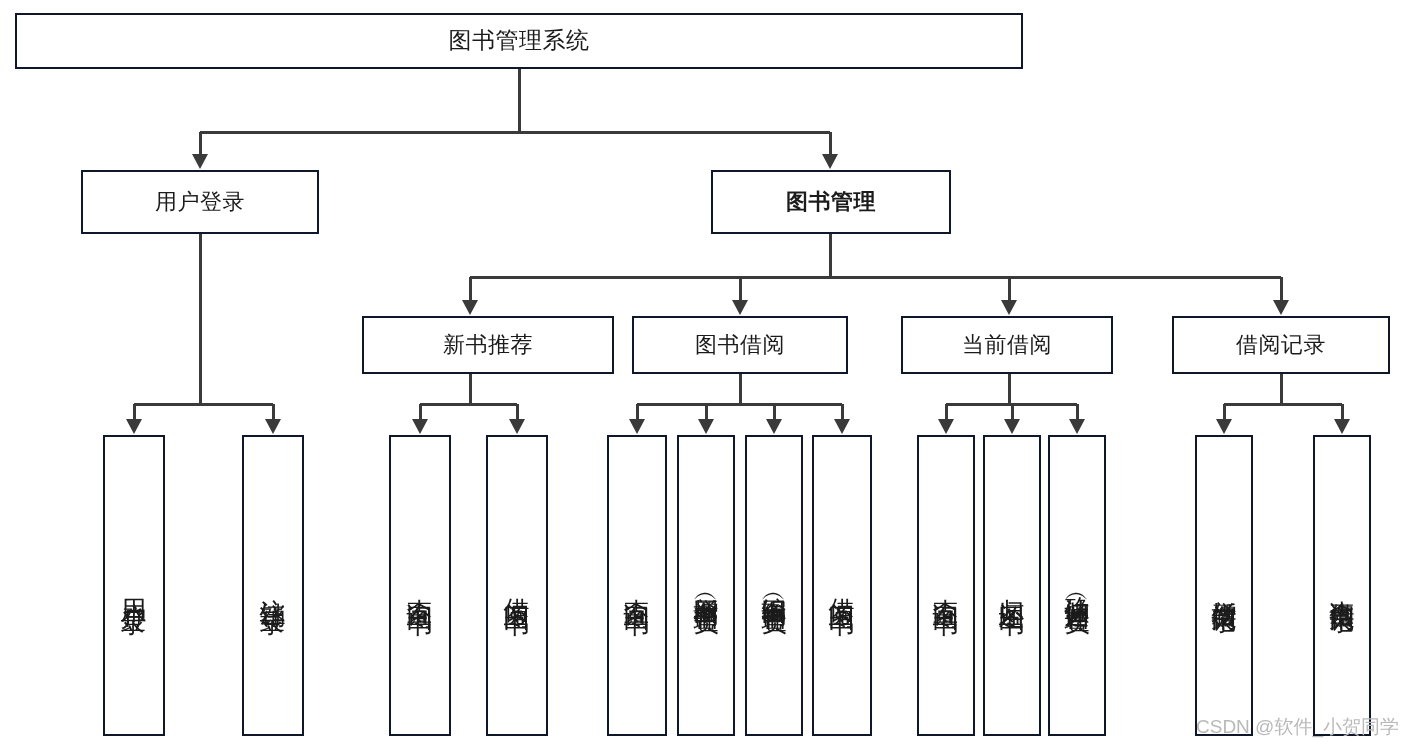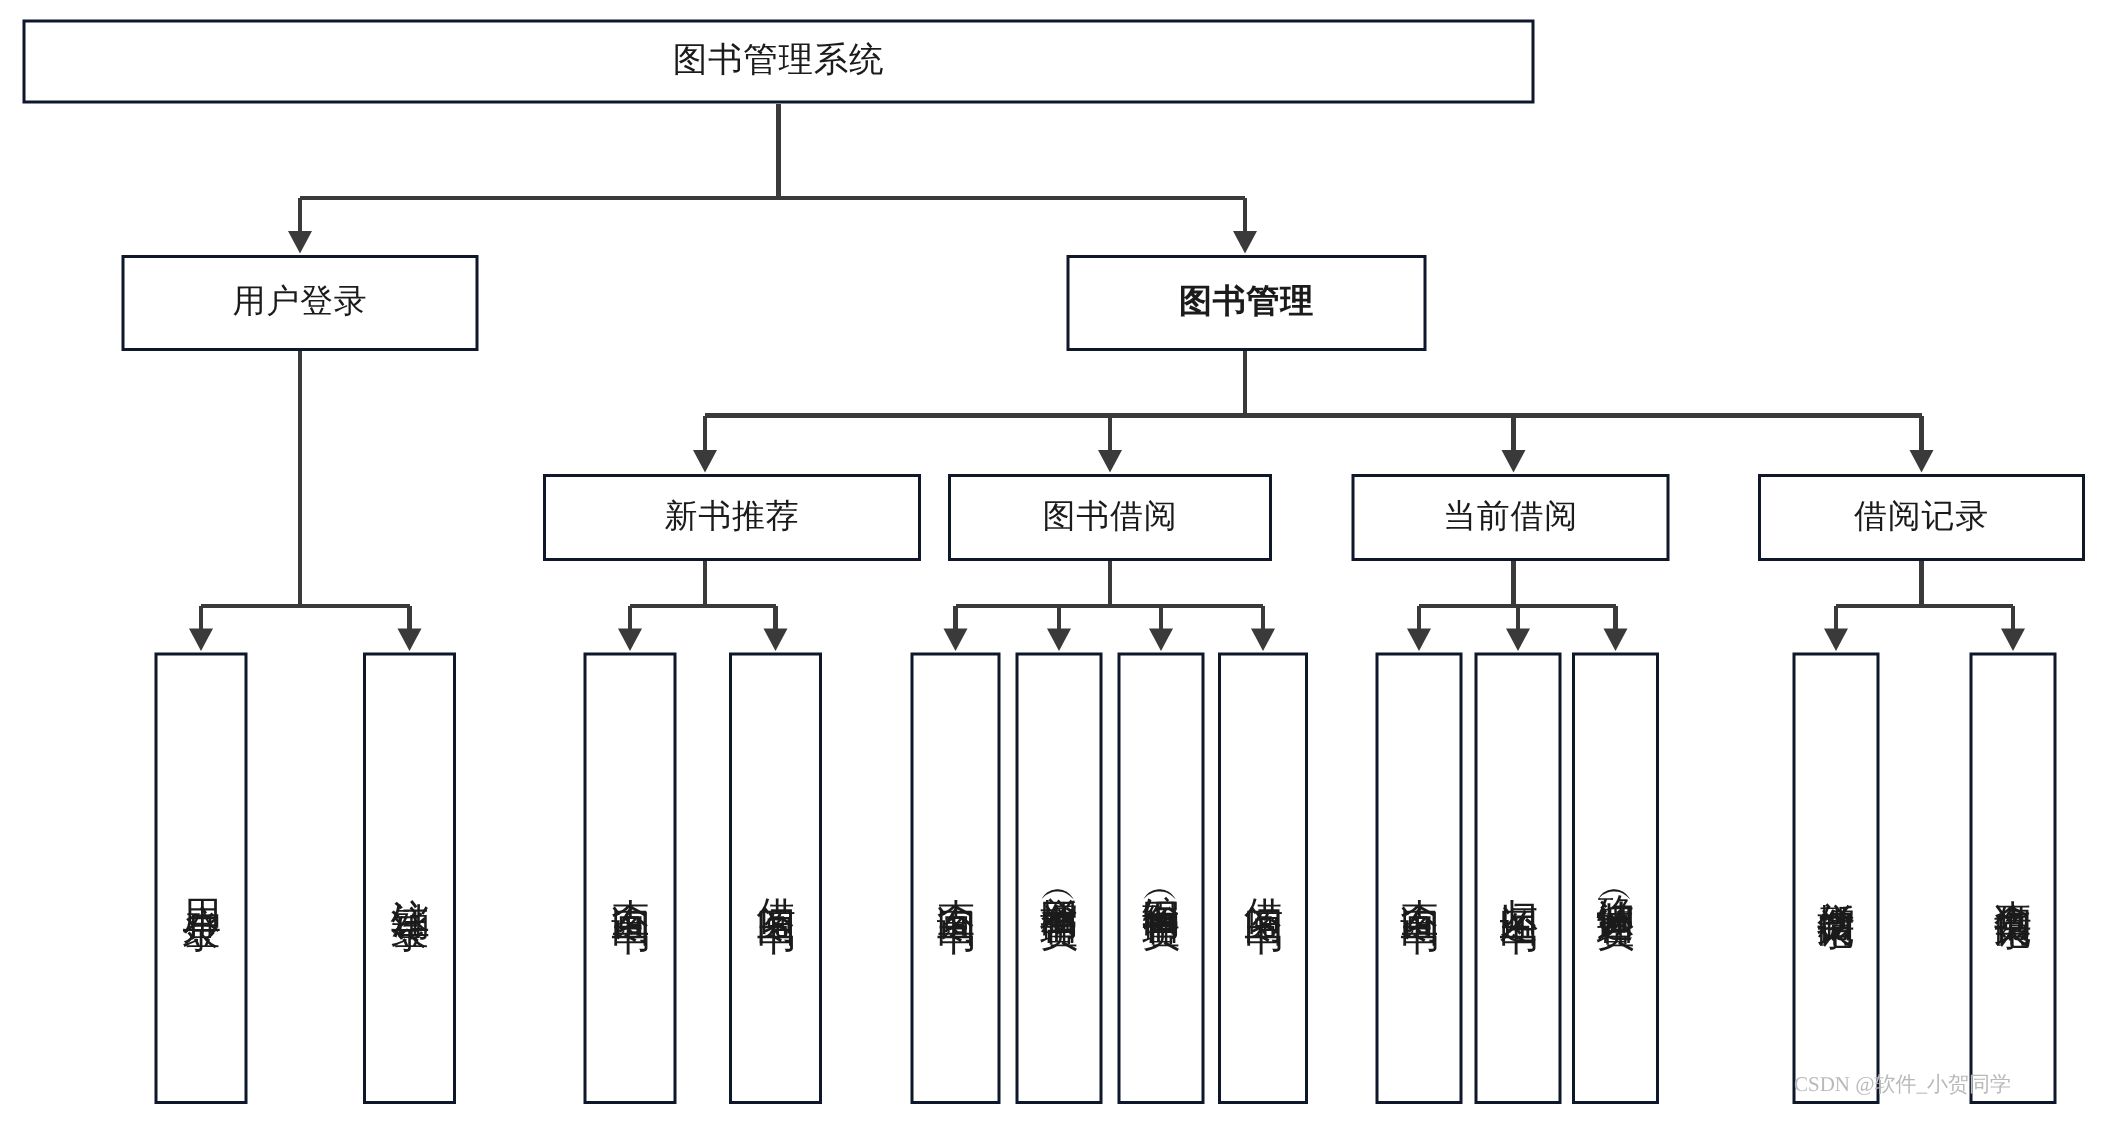--- a/index.html
+++ b/index.html
@@ -44,24 +44,24 @@
     font-size:26px;
     line-height:1.0;
     letter-spacing:4px;
     white-space:nowrap;
   }
   .node.vert.narrow .label{font-size:25px;letter-spacing:2px;}
 
   .watermark{
     position:absolute;
     color:#b9b9b9;
-    font-size:14px;
+    font-size:19px;
     white-space:nowrap;
     pointer-events:none;
-    font-family:Liberation Serif, serif;
+    font-family:Liberation Sans, sans-serif;
   }
 </style>
 </head>
 <body>
 
 <div id="canvas">
   <svg class="links" id="links" viewBox="0 0 1405 747">
       <line x1="519" y1="69" x2="519" y2="132" stroke="#3a3a3a" stroke-width="3" shape-rendering="crispEdges"></line>
       <line x1="200" y1="132" x2="830" y2="132" stroke="#3a3a3a" stroke-width="3" shape-rendering="crispEdges"></line>
       <line x1="200" y1="132" x2="200" y2="157" stroke="#3a3a3a" stroke-width="3" shape-rendering="crispEdges"></line>

